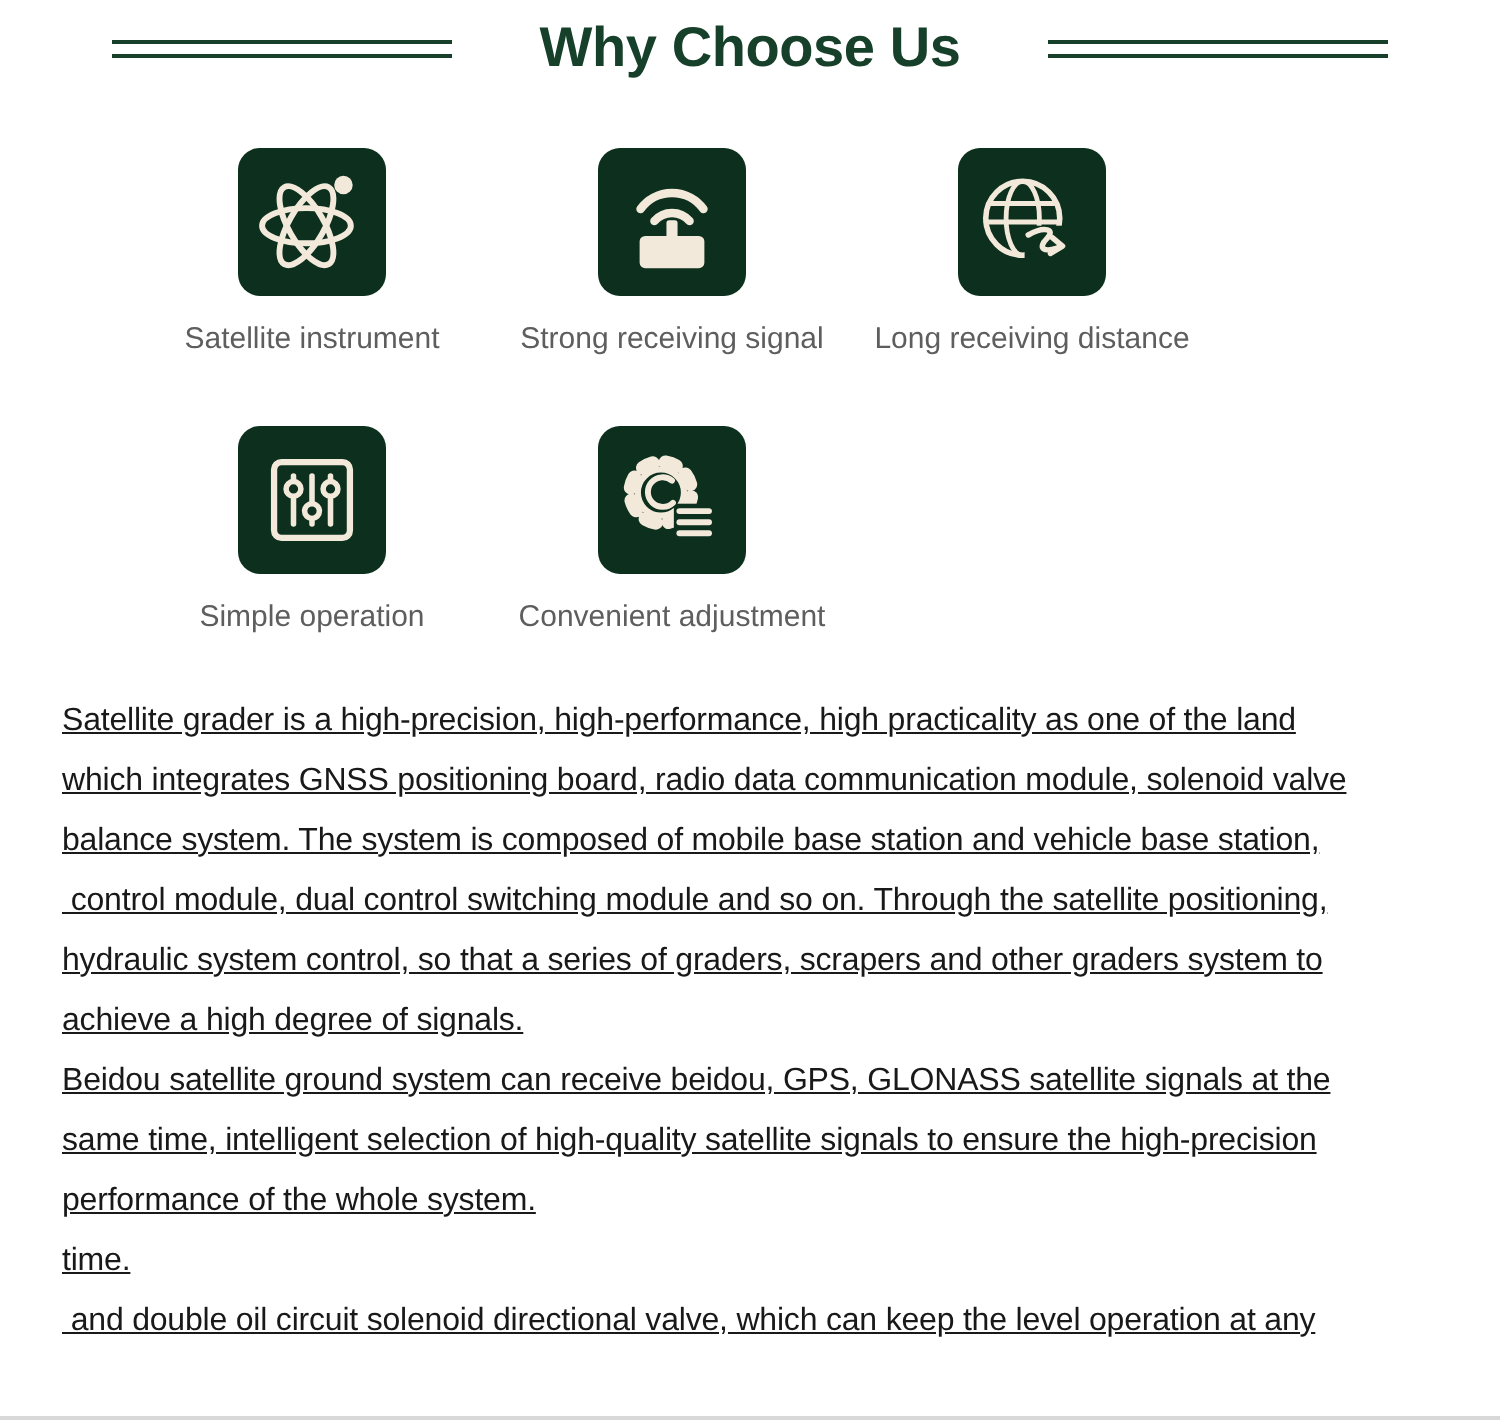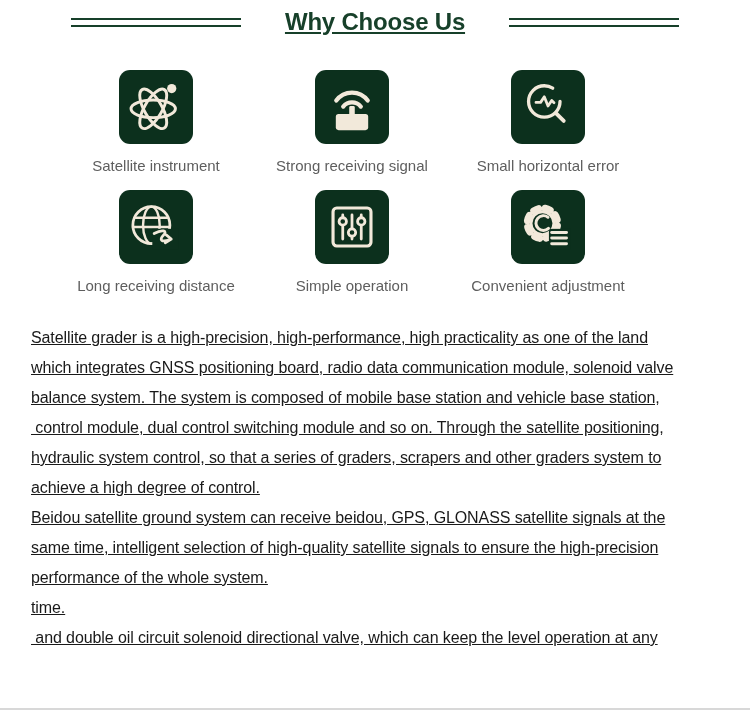--- a/index.html
+++ b/index.html
@@ -10,24 +10,24 @@
     --body-text-color:#191919;
     --hairline-color:#d8d8d8;
   }
   *{margin:0;padding:0;box-sizing:border-box;}
   body{background:#ffffff;font-family:"Liberation Sans",sans-serif;}
   .page{width:750px;height:710px;position:relative;background:#ffffff;overflow:hidden;}
 
   
   .header{margin-top:8px;display:flex;justify-content:center;align-items:center;gap:44px;}
   .hline{width:170px;height:9px;border-top:2px solid var(--accent-color);border-bottom:2px solid var(--accent-color);}
-  .title{font-size:24px;font-weight:700;color:var(--accent-color);letter-spacing:-0.2px;text-decoration:underline;}
+  .title{font-size:28px;font-weight:700;color:var(--accent-color);letter-spacing:-0.2px;}
 
   
-  .features{margin:34px 0 0 66px;width:540px;display:grid;grid-template-columns:repeat(3,180px);row-gap:35px;gap:16px;}
+  .features{margin:34px 0 0 66px;width:540px;display:grid;grid-template-columns:repeat(3,180px);row-gap:35px;}
   .feature{display:flex;flex-direction:column;align-items:center;}
   .tile{width:74px;height:74px;border-radius:11px;background:var(--tile-color);display:flex;align-items:center;justify-content:center;}
   .tile svg{display:block;}
   .tile svg *{stroke:var(--icon-stroke-color);fill:none;stroke-linecap:round;stroke-linejoin:round;}
   .tile svg .fillshape{fill:var(--icon-stroke-color);stroke:none;}
   .tile svg .mask{fill:var(--tile-color);stroke:none;}
   .tile svg .knob{fill:var(--tile-color);}
   .feature-label{margin-top:13px;font-size:15px;color:var(--label-color);white-space:nowrap;}
 
   
@@ -72,32 +72,20 @@
             <path d="M 23,33 A 21,21 0 0 1 57,33" stroke-width="4.6"></path>
             <path d="M 30.5,39.5 A 12.5,12.5 0 0 1 49.5,39.5" stroke-width="4.6"></path>
             <rect class="fillshape" x="37" y="39" width="6" height="12" rx="1.5"></rect>
             <rect class="fillshape" x="22.5" y="47.5" width="35" height="17.5" rx="3"></rect>
           </svg>
         </span>
       </div>
       <div class="feature-label">Strong receiving signal</div>
     </div>
 
-    <div class="feature">
-      <div class="tile">
-        <span>
-          <svg viewBox="0 0 80 80" width="74" height="74">
-            <circle cx="36" cy="34" r="17" pathLength="100" stroke-dasharray="84 16" stroke-width="3.6"></circle>
-            <polyline points="27,35 32,35 36,29 40,39 44,33 46.5,35.5" stroke-width="3"></polyline>
-            <line x1="48.5" y1="46.5" x2="57" y2="55" stroke-width="4.2"></line>
-          </svg>
-        </span>
-      </div>
-      <div class="feature-label">Small horizontal error</div>
-    </div>
 
     <div class="feature">
       <div class="tile">
         <span>
           <svg viewBox="0 0 80 80" width="74" height="74">
             <circle cx="35" cy="38" r="20" stroke-width="3"></circle>
             <ellipse cx="35" cy="38" rx="9" ry="20" stroke-width="2.6"></ellipse>
             <line x1="18" y1="30" x2="52" y2="30" stroke-width="2.6"></line>
             <line x1="15" y1="40" x2="55" y2="40" stroke-width="2.6"></line>
             <rect class="mask" x="36" y="42" width="28" height="22"></rect>
@@ -146,21 +134,21 @@
     </div>
 
   </div>
 
   <div class="description">
     <div class="tline">Satellite grader is a high-precision, high-performance, high practicality as one of the land</div>
     <div class="tline">which integrates GNSS positioning board, radio data communication module, solenoid valve</div>
     <div class="tline">balance system. The system is composed of mobile base station and vehicle base station,</div>
     <div class="tline"> control module, dual control switching module and so on. Through the satellite positioning,</div>
     <div class="tline">hydraulic system control, so that a series of graders, scrapers and other graders system to</div>
-    <div class="tline">achieve a high degree of control.</div>
+    <div class="tline">achieve a high degree of signals.</div>
     <div class="tline">Beidou satellite ground system can receive beidou, GPS, GLONASS satellite signals at the</div>
     <div class="tline">same time, intelligent selection of high-quality satellite signals to ensure the high-precision</div>
     <div class="tline">performance of the whole system.</div>
     <div class="tline">time.</div>
     <div class="tline"> and double oil circuit solenoid directional valve, which can keep the level operation at any</div>
   </div>
 
   <div class="hairline"></div>
 </div>
 

